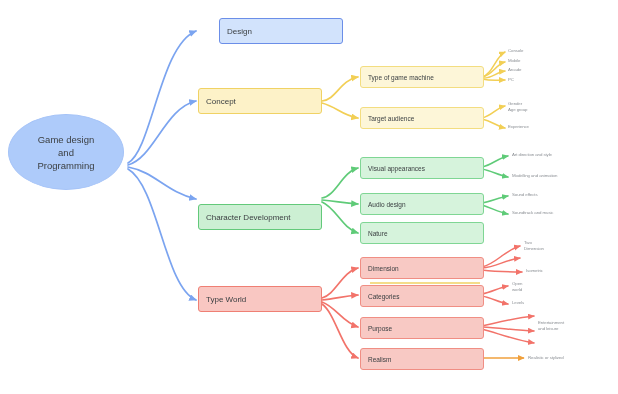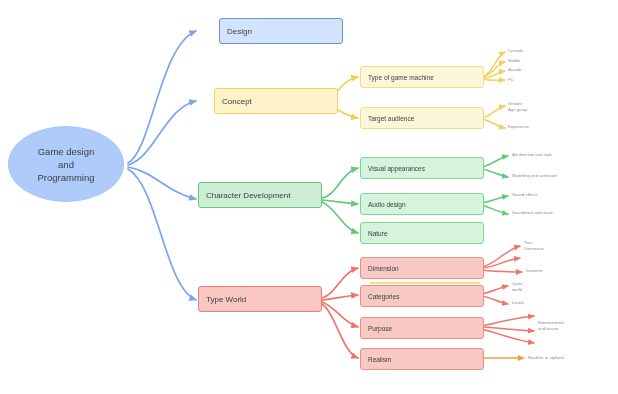--- a/index.html
+++ b/index.html
@@ -18,21 +18,21 @@
     align-items:center;
     border-radius:3px;
     color:#3c4043;
     white-space:nowrap;
     overflow:hidden;
   }
   .node .lbl{padding-left:7px;}
 
   
   #root{
-    left:8px;top:126px;width:116px;height:76px;
+    left:8px;top:114px;width:116px;height:76px;
     border-radius:50%;
     background:#aecbfa;
     border:1px solid #a5c3f7;
     justify-content:center;
     text-align:center;
     font-size:9.5px;
     line-height:13px;
     white-space:normal;
     display:flex;
     flex-direction:column;
@@ -160,25 +160,25 @@
   <div id="root" class="node">
     <span class="lbl" style="white-space:pre-line;">Game design
 and
 Programming</span>
   </div>
 
   <div class="node lvl1 blue" style="left:198px;top:18px;margin-left:21px;">
     <span class="lbl">Design</span>
   </div>
 
-  <div class="node lvl1 yellow" style="left:198px;top:88px;margin-left:16px;">
+  <div class="node lvl1 yellow" style="left:198px;top:88px;">
     <span class="lbl">Concept</span>
   </div>
 
-  <div class="node lvl1 green" style="left:198px;top:182px;">
+  <div class="node lvl1 green" style="left:198px;top:204px;">
     <span class="lbl">Character Development</span>
   </div>
 
   <div class="node lvl1 red" style="left:198px;top:286px;">
     <span class="lbl">Type World</span>
   </div>
 
   <div class="node lvl2 yellow2" style="left:360px;top:66px;">
     <span class="lbl">Type of game machine</span>
   </div>

